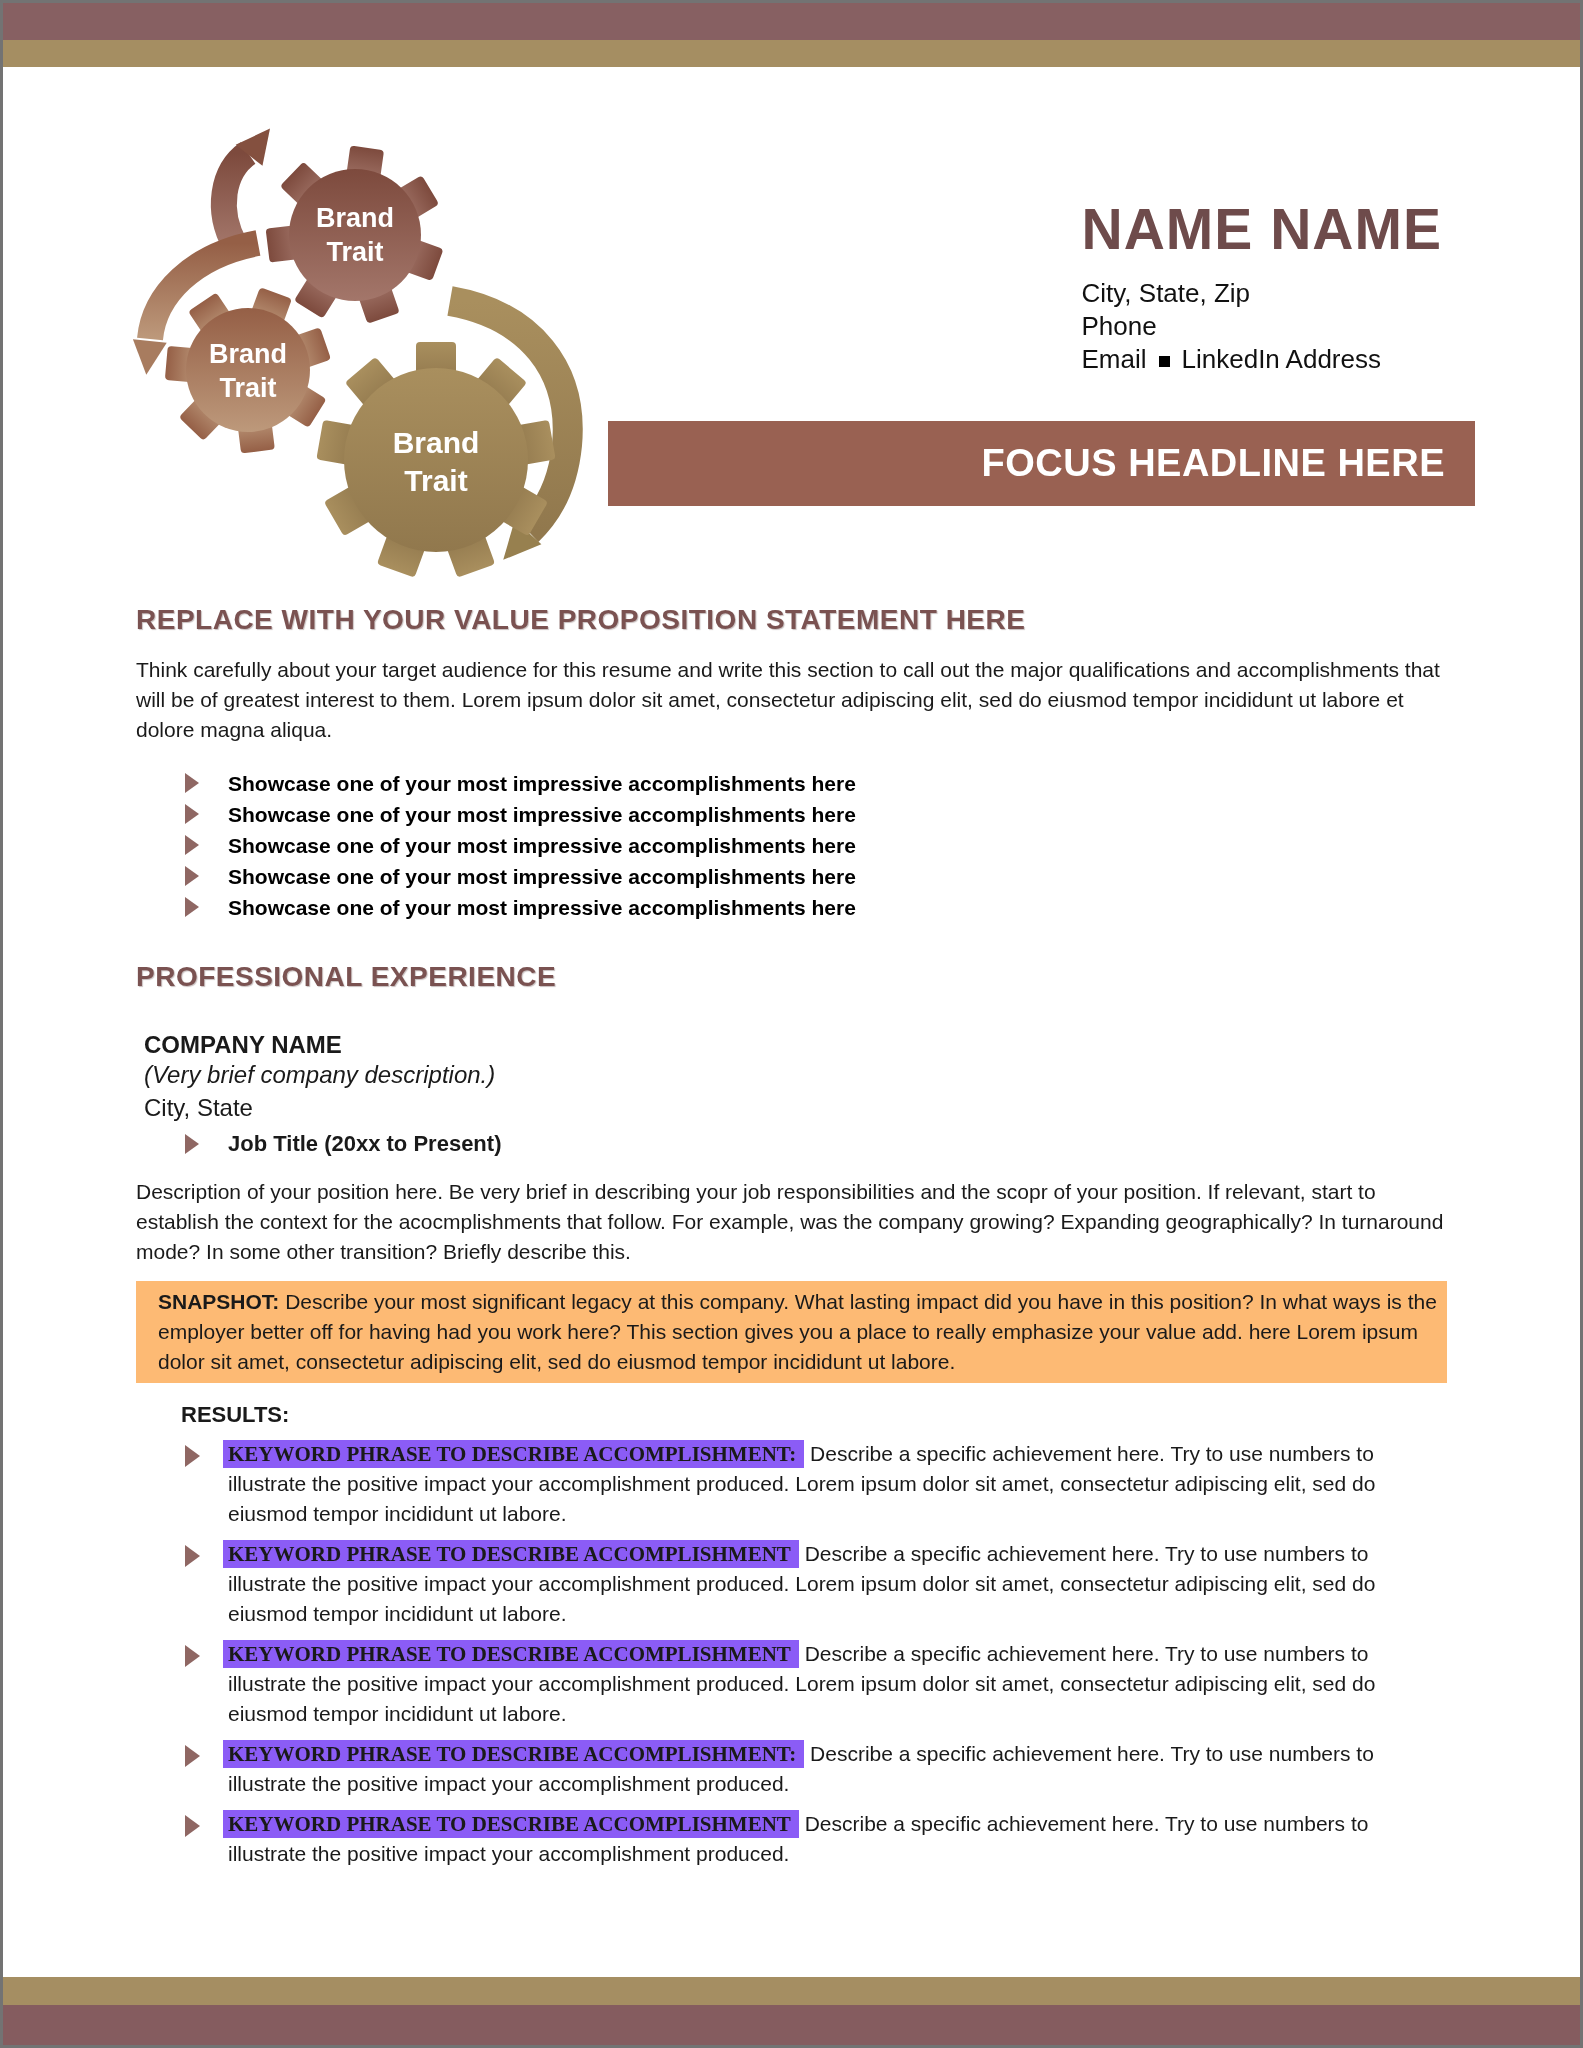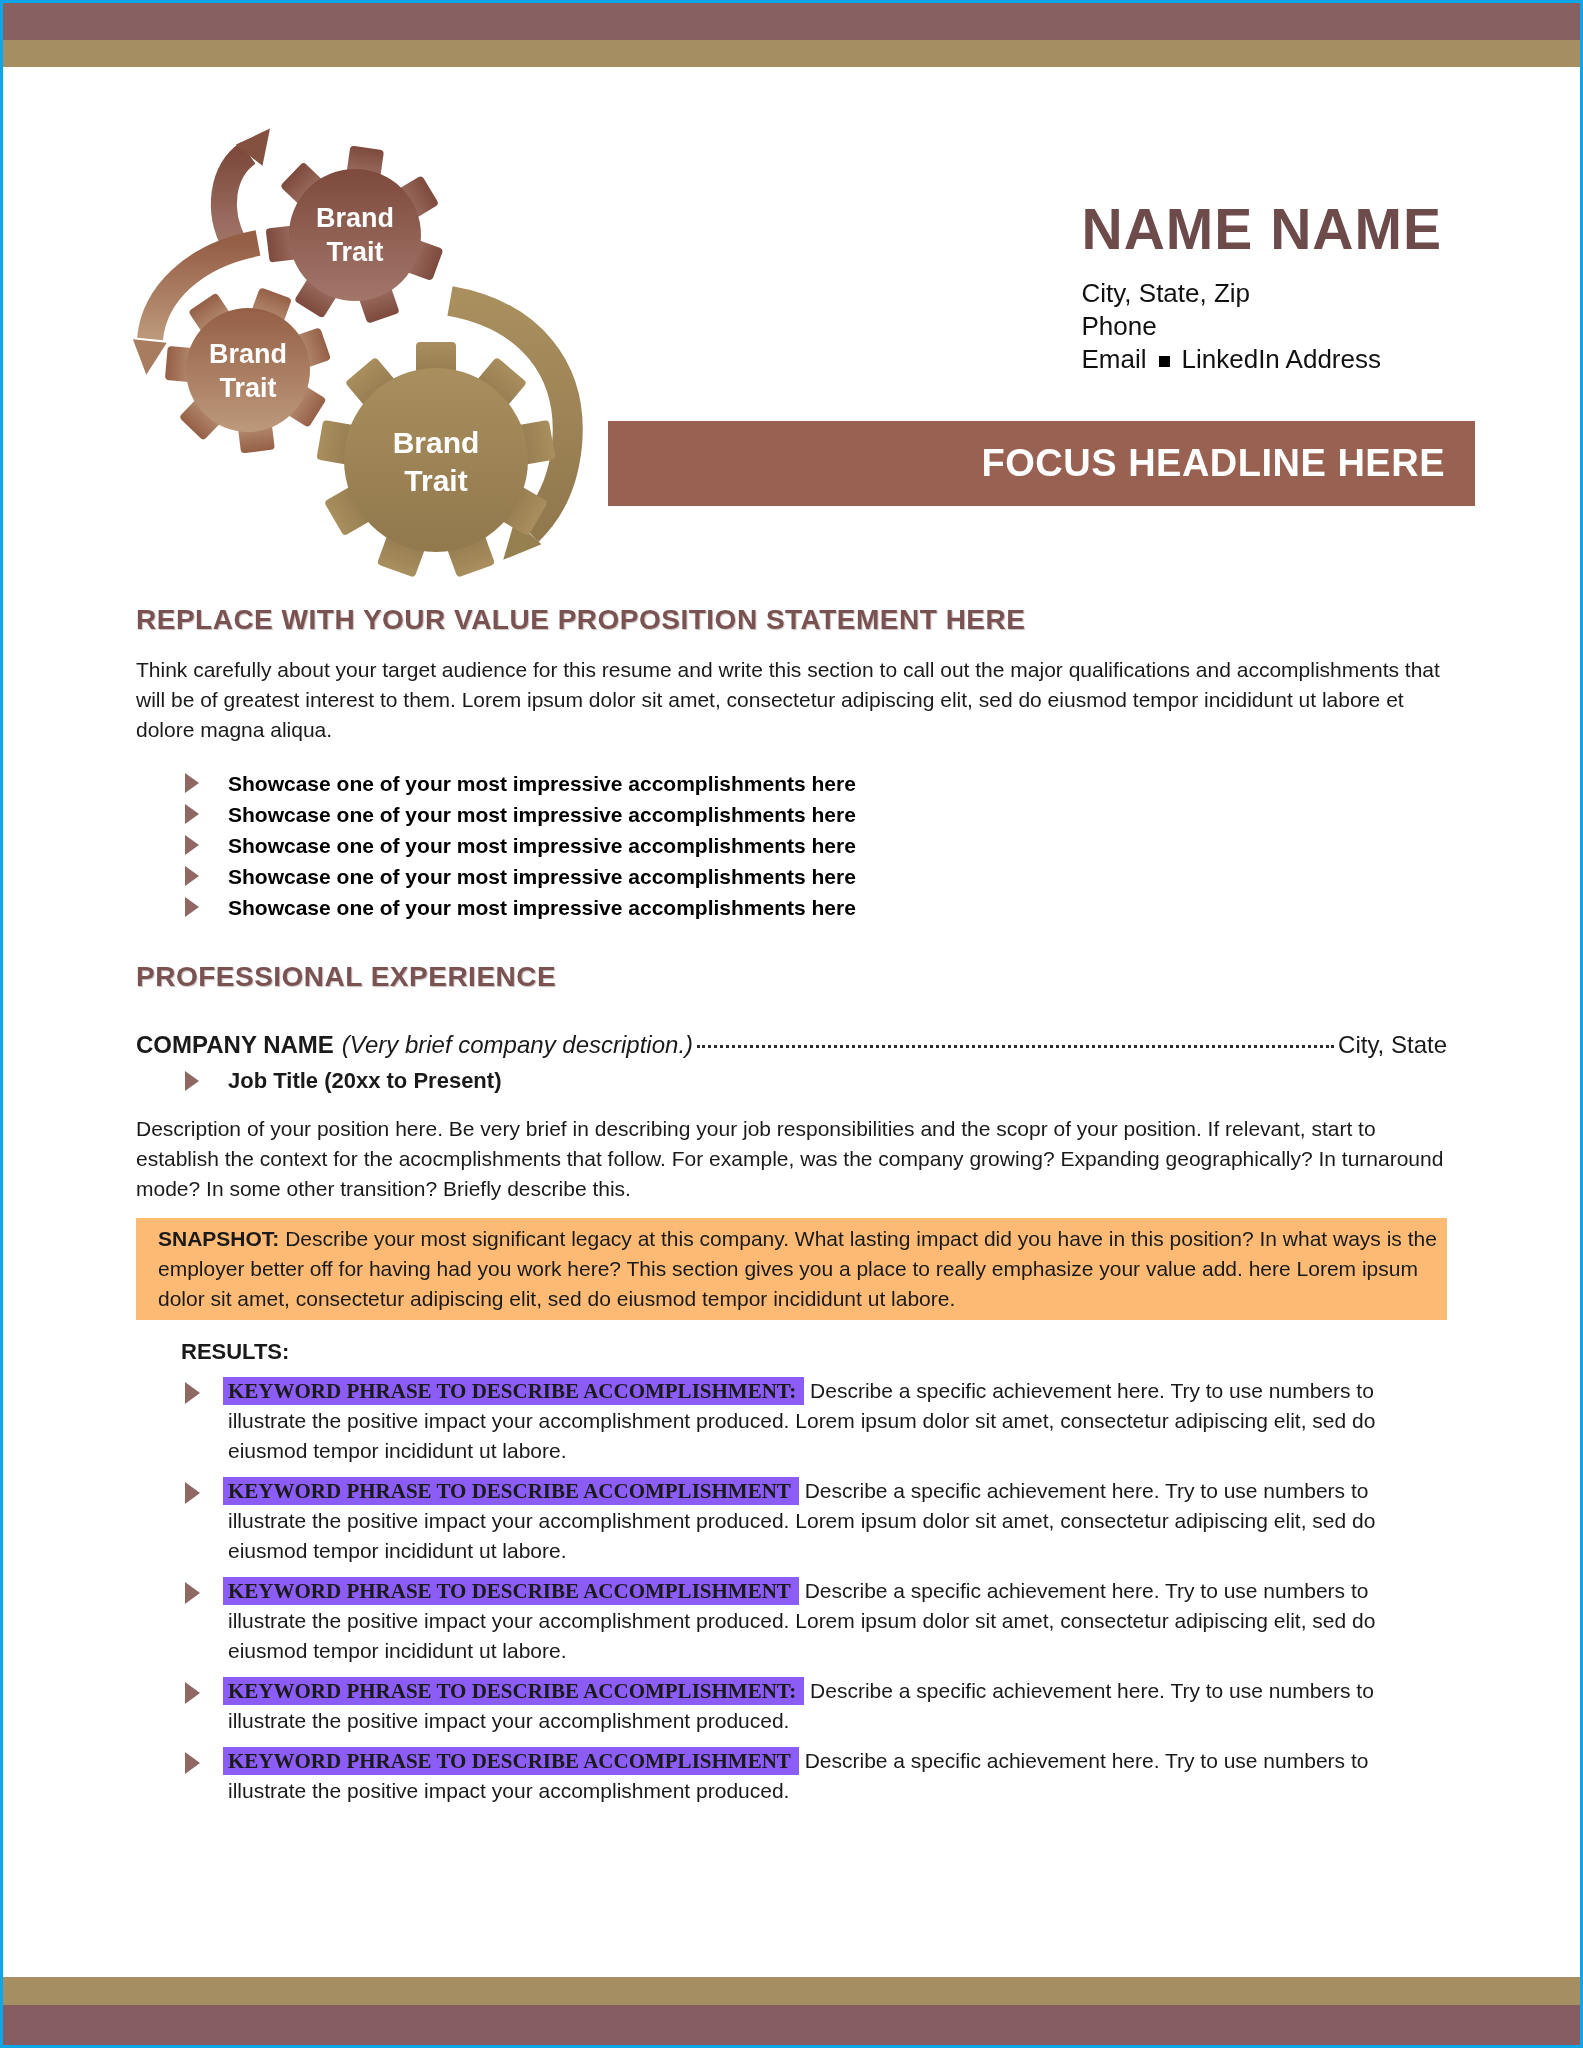--- a/index.html
+++ b/index.html
@@ -1,20 +1,20 @@
 <!DOCTYPE html>
 <html><head>
 <meta charset="utf-8">
 <style>
   html,body{margin:0;padding:0;background:#444;}
   .page{
     position:relative;
     width:1583px;height:2048px;
     background:#ffffff;
-    border:3px solid #0ea5e9;
+    border:3px solid #737373;
     box-sizing:border-box;
     overflow:hidden;
     font-family:"Liberation Sans","DejaVu Sans",sans-serif;
     color:#1a1a1a;
   }
   
   .bar{position:absolute;left:0;right:0;}
   .bar-top-brown{top:0;height:37px;background:#876062;}
   .bar-top-tan{top:37px;height:27px;background:#a58e62;}
   .bar-bottom-tan{bottom:40px;height:28px;background:#a58e62;}
@@ -50,21 +50,21 @@
   ul.showcase li{
     position:relative;padding-left:92px;line-height:31px;
     font-size:21px;font-weight:bold;color:#000;
   }
   .tri{
     position:absolute;left:49px;top:5px;width:0;height:0;
     border-top:10px solid transparent;border-bottom:10px solid transparent;
     border-left:14px solid #8f6763;
   }
 
-  .company-row{display:flex;align-items:baseline;margin-top:36px;font-size:24px;line-height:30px;}
+  .company-row{display:flex;align-items:baseline;margin-top:36px;font-size:24px;line-height:30px;flex-direction:column;}
   .company-name{font-weight:bold;white-space:nowrap;}
   .company-desc{font-style:italic;white-space:nowrap;margin-left:8px;}
   .leader{flex:1;border-bottom:3px dotted #2a2a2a;margin:0 4px;transform:translateY(-5px);}
   .company-loc{white-space:nowrap;}
 
   .job-title{position:relative;padding-left:92px;margin-top:6px;font-size:22px;font-weight:bold;line-height:30px;}
   .job-title .tri{top:5px;}
 
   .snapshot{
     margin-top:14px;background:#fdba74;padding:6px 10px 6px 22px;

